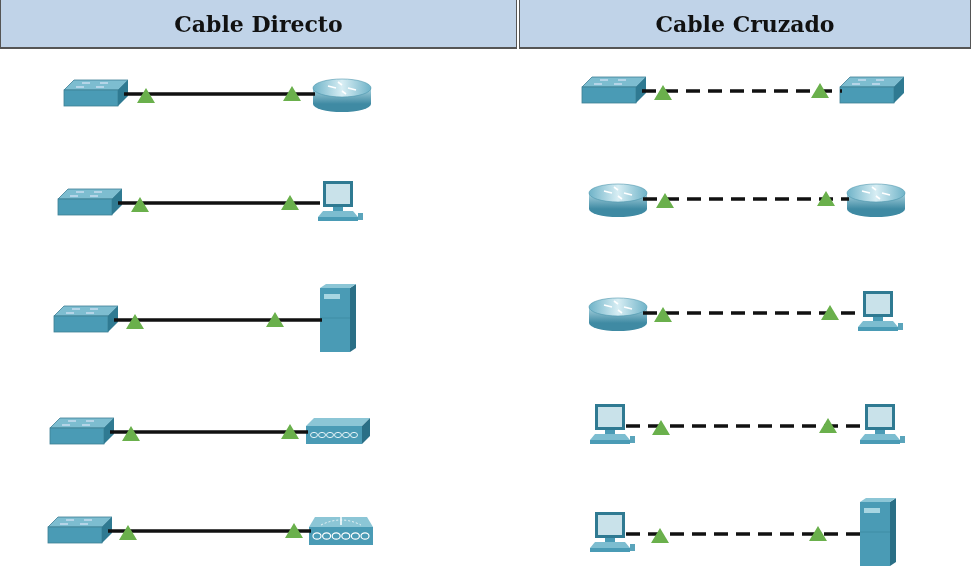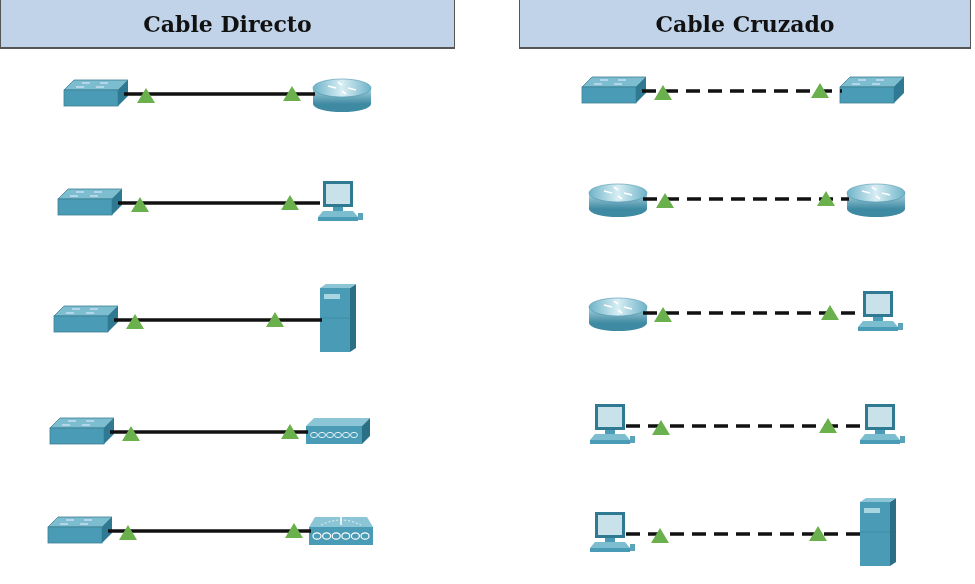--- a/index.html
+++ b/index.html
@@ -8,21 +8,21 @@
     font-family: "DejaVu Serif", serif;
   }
   .header {
     position: absolute; top: 0; height: 49px;
     background: #c0d3e8;
     border-left: 1px solid #555; border-right: 1px solid #555; border-bottom: 2px solid #555;
     box-sizing: border-box;
     display: flex; align-items: center; justify-content: center;
     font-weight: bold; font-size: 22px; color: #111;
   }
-  #hdr-left { left: 0; width: 455px; }
+  #hdr-left { left: 0; width: 517px; }
   #hdr-right { left: 519px; width: 452px; }
   svg#diagram { position: absolute; left: 0; top: 0; }
 </style>
 </head>
 <body>
 
 <div class="header" id="hdr-left">
   <span>Cable Directo</span>
 </div>
 <div class="header" id="hdr-right">

